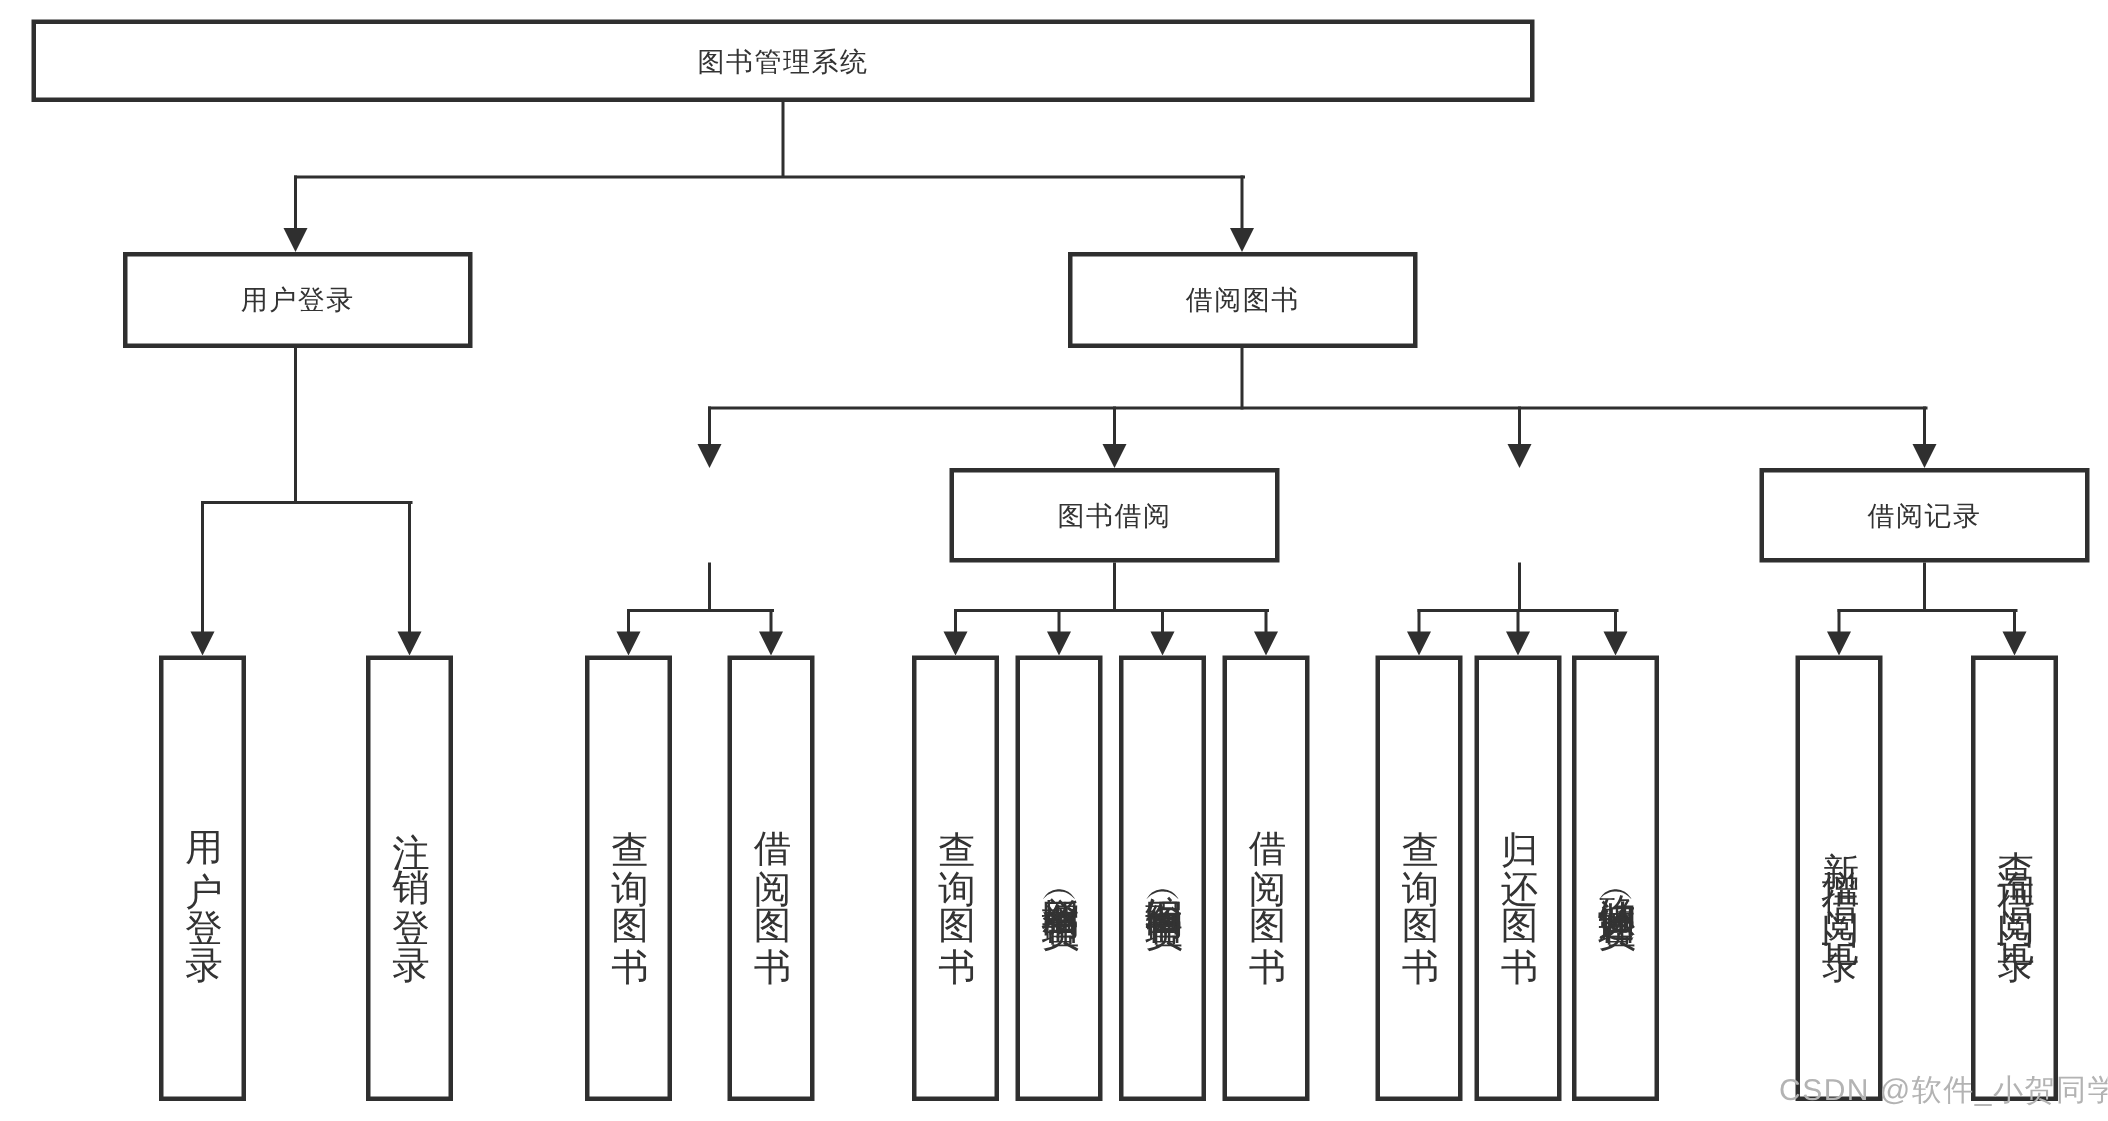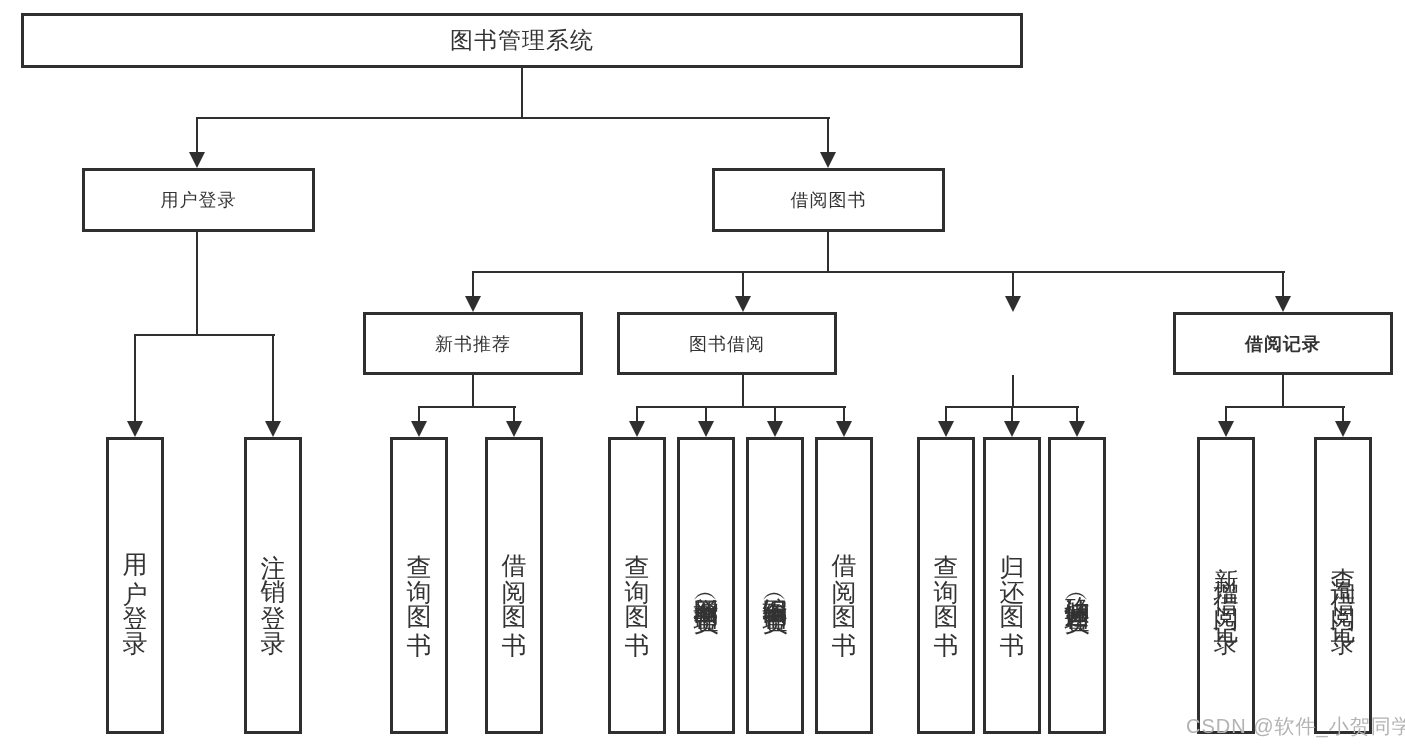--- a/index.html
+++ b/index.html
@@ -18,21 +18,21 @@
     position: absolute;
     box-sizing: border-box;
     background: #ffffff;
     border: 3px solid #2f2f2f;
     display: flex;
     align-items: center;
     justify-content: center;
     color: #333333;
   }
   .hlabel { font-size: 18px; letter-spacing: 1px; white-space: nowrap; }
-  .root-label { font-size: 23px; }
+  .root-label { font-size: 18px; }
   .vtext {
     writing-mode: vertical-rl;
     text-orientation: mixed;
     font-size: 25px;
     line-height: 1;
     color: #333333;
   }
   .spread { letter-spacing: 26px; }
   .medium { letter-spacing: 13px; }
   .tight  { letter-spacing: 2px; }
@@ -93,27 +93,24 @@
   <div class="hline" style="left:472px; top:271px; width:813px;"></div>
   <div class="vline" style="left:472px;  top:271px; height:27px;"></div>
   <div class="arrow" style="left:465px;  top:296px;"></div>
   <div class="vline" style="left:742px;  top:271px; height:27px;"></div>
   <div class="arrow" style="left:735px;  top:296px;"></div>
   <div class="vline" style="left:1012px; top:271px; height:27px;"></div>
   <div class="arrow" style="left:1005px; top:296px;"></div>
   <div class="vline" style="left:1282px; top:271px; height:27px;"></div>
   <div class="arrow" style="left:1275px; top:296px;"></div>
 
-  <div class="box" style="left:363px; top:312px; width:220px; height:63px;">
-    <span class="hlabel">新书推荐</span>
-  </div>
-  <div class="box" style="left:617px; top:312px; width:220px; height:63px;">
+  <div class="box" style="left:633px; top:312px; width:220px; height:63px;">
     <span class="hlabel">图书借阅</span>
   </div>
-  <div class="box" style="left:1173px; top:312px; width:220px; height:63px;font-weight:bold;">
+  <div class="box" style="left:1173px; top:312px; width:220px; height:63px;">
     <span class="hlabel">借阅记录</span>
   </div>
 
   <div class="vline" style="left:472px; top:375px; height:33px;"></div>
   <div class="hline" style="left:418px; top:406px; width:98px;"></div>
   <div class="vline" style="left:418px; top:406px; height:17px;"></div>
   <div class="arrow" style="left:411px; top:421px;"></div>
   <div class="vline" style="left:513px; top:406px; height:17px;"></div>
   <div class="arrow" style="left:506px; top:421px;"></div>
 

